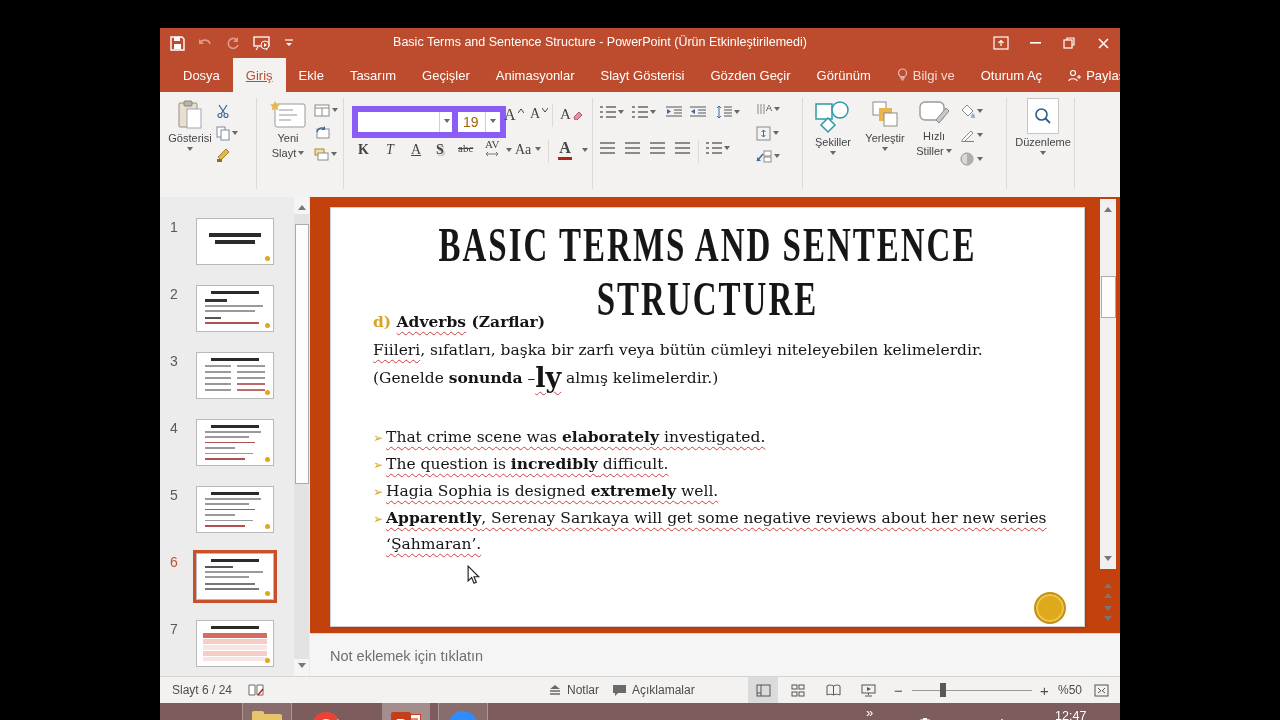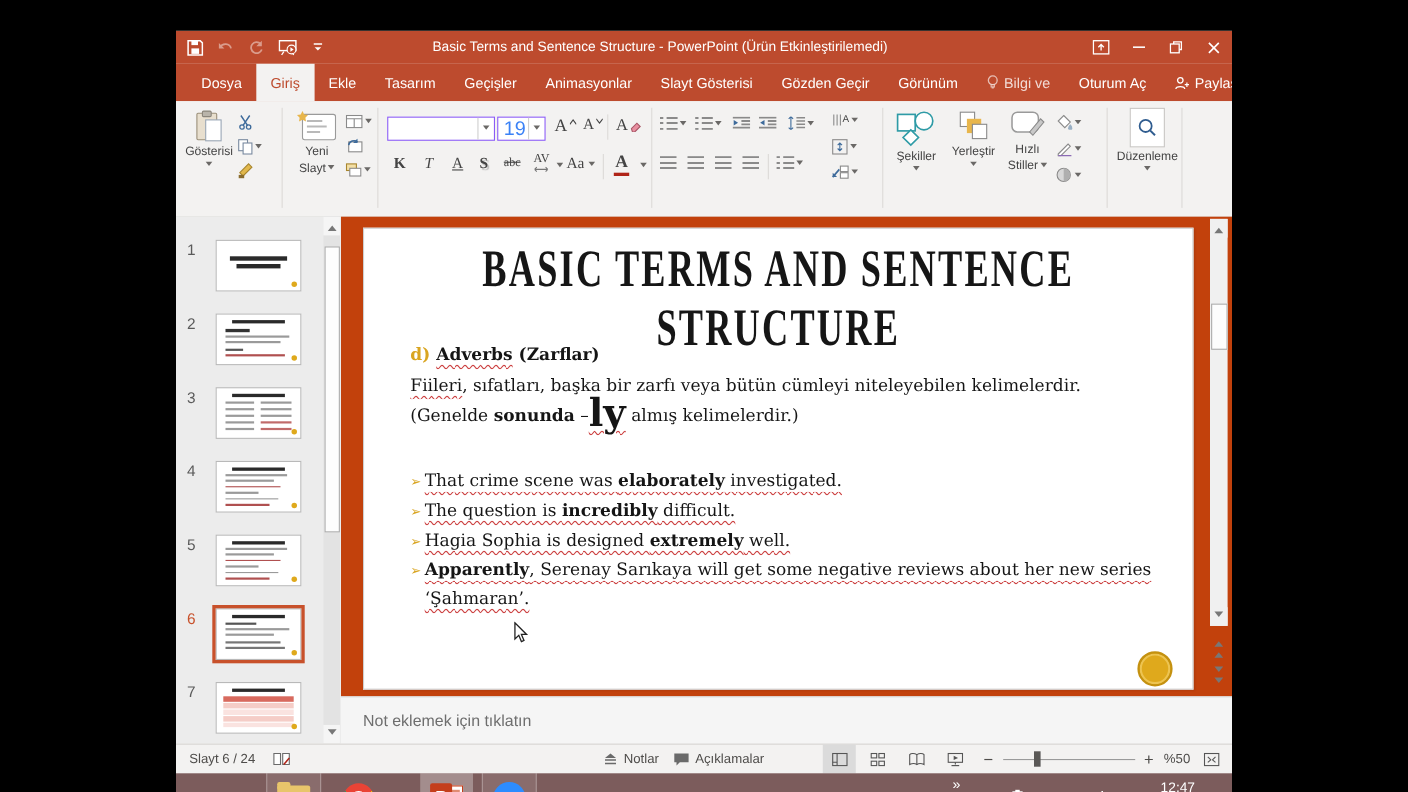--- a/index.html
+++ b/index.html
@@ -13,41 +13,41 @@
   .qat .dim{opacity:.45;}
   .wintitle{position:absolute;left:120px;right:200px;top:7px;text-align:center;color:#fff;font-size:12.5px;
     white-space:nowrap;overflow:hidden;}
   .winbtns{position:absolute;right:0;top:0;height:30px;display:flex;}
   .winbtn{width:34px;height:30px;display:flex;align-items:center;justify-content:center;}
 
   
   .tabrow{position:absolute;left:0;top:30px;right:0;height:34px;background:#BD4B2E;display:flex;
     align-items:stretch;padding-left:10px;}
   .tab{color:#fff;font-size:13px;padding:0 13px;display:flex;align-items:center;gap:5px;white-space:nowrap;}
-  .tab.active{background:#F3F2F1;color:#BD4B2E;}
+  .tab.active{background:#F3F2F1;color:#BD4B2E;text-decoration:underline;}
   .tab.dim{opacity:.8;}
   .tab .ticon{display:inline-flex;}
 
   
   .ribbon{position:absolute;left:0;top:64px;right:0;height:105px;background:#F3F2F1;
     border-bottom:1px solid #C8C6C4;font-size:11px;color:#444;}
   .gsep{position:absolute;top:6px;bottom:8px;width:1px;background:#DCDAD8;}
   .glabel{position:absolute;top:150px;font-size:11px;color:#6A6866;transform:translateX(-50%);white-space:nowrap;}
   .launch{position:absolute;width:10px;height:10px;border-left:1px solid #8A8886;border-bottom:1px solid #8A8886;
     top:152px;}
   .launch:after{content:"";position:absolute;left:2px;bottom:2px;width:4px;height:4px;
     border-right:1px solid #8A8886;border-bottom:1px solid #8A8886;}
   .bigbtn{position:absolute;display:flex;flex-direction:column;align-items:center;color:#444;}
   .bigbtn .lbl{margin-top:2px;line-height:13px;text-align:center;}
   .dd{width:0;height:0;border:3px solid transparent;border-top:4px solid #6A6866;display:inline-block;margin-top:2px;}
   .ddr{width:0;height:0;border:3px solid transparent;border-top:4px solid #6A6866;display:inline-block;
     vertical-align:middle;margin-left:2px;}
   .mini{position:absolute;display:flex;align-items:center;gap:2px;}
-  .fontbox{position:absolute;background:#fff;border:1px solid #8b5cf6;height:20px;display:flex;
-    align-items:center;font-size:18px;color:#3b82f6;}
+  .fontbox{position:absolute;background:#fff;border:6px solid #8b5cf6;height:20px;display:flex;
+    align-items:center;font-size:14px;color:#a16207;}
   .fontbox .ddwrap{margin-left:auto;border-left:1px solid #D0D0D0;width:14px;height:100%;
     display:flex;align-items:center;justify-content:center;}
   .fbtn{font-family:"Liberation Serif",serif;font-size:14px;color:#444;}
   .bars{display:inline-block;width:15px;height:12px;
     background:repeating-linear-gradient(#8a8a8a 0 2px,transparent 2px 5px);}
   .dots-bars{display:inline-block;width:16px;height:12px;position:relative;}
   .dots-bars:before{content:"";position:absolute;left:0;top:0;width:3px;height:12px;
     background:repeating-linear-gradient(#8a8a8a 0 2px,transparent 2px 5px);}
   .dots-bars:after{content:"";position:absolute;left:6px;top:0;width:10px;height:12px;
     background:repeating-linear-gradient(#8a8a8a 0 2px,transparent 2px 5px);}
@@ -76,21 +76,21 @@
   .stitle .inner{display:inline-block;font-family:"Liberation Serif",serif;font-weight:700;
     font-size:33px;letter-spacing:2px;transform:scaleY(1.45);transform-origin:center;color:#161616;}
   .sbody{position:absolute;left:42px;top:102px;right:28px;font-family:"DejaVu Serif",serif;
     font-size:15.5px;color:#151515;}
   .sbody .b{font-weight:700;}
   .sbody .gold{color:#D9A521;}
   .sq{text-decoration-line:underline;text-decoration-style:wavy;text-decoration-color:#CC4040;
     text-decoration-thickness:1px;text-underline-offset:4px;}
   .hline{line-height:24px;}
   .intro{line-height:28px;margin-top:2px;}
-  .big{font-size:35px;line-height:0;vertical-align:-4px;}
+  .big{font-size:27px;line-height:0;vertical-align:-4px;}
   .bullets{margin-top:32px;}
   .bullet{line-height:26px;display:flex;}
   .bullet .marker{color:#D9A521;font-family:"DejaVu Sans",sans-serif;font-size:12px;margin-right:3px;
     flex:0 0 auto;padding-top:1px;}
   .coin{position:absolute;left:703px;top:384px;width:28px;height:28px;border-radius:50%;
     background:#DFA91C;border:2px solid #C49110;box-shadow:inset 0 0 0 2px #EDC452;}
 
   .vscroll{position:absolute;right:4px;top:2px;width:16px;height:370px;background:#F0F0F0;}
   .vscroll .sbtn{width:16px;background:#F0F0F0;}
   .pagenav{position:absolute;right:4px;top:382px;width:16px;display:flex;flex-direction:column;

